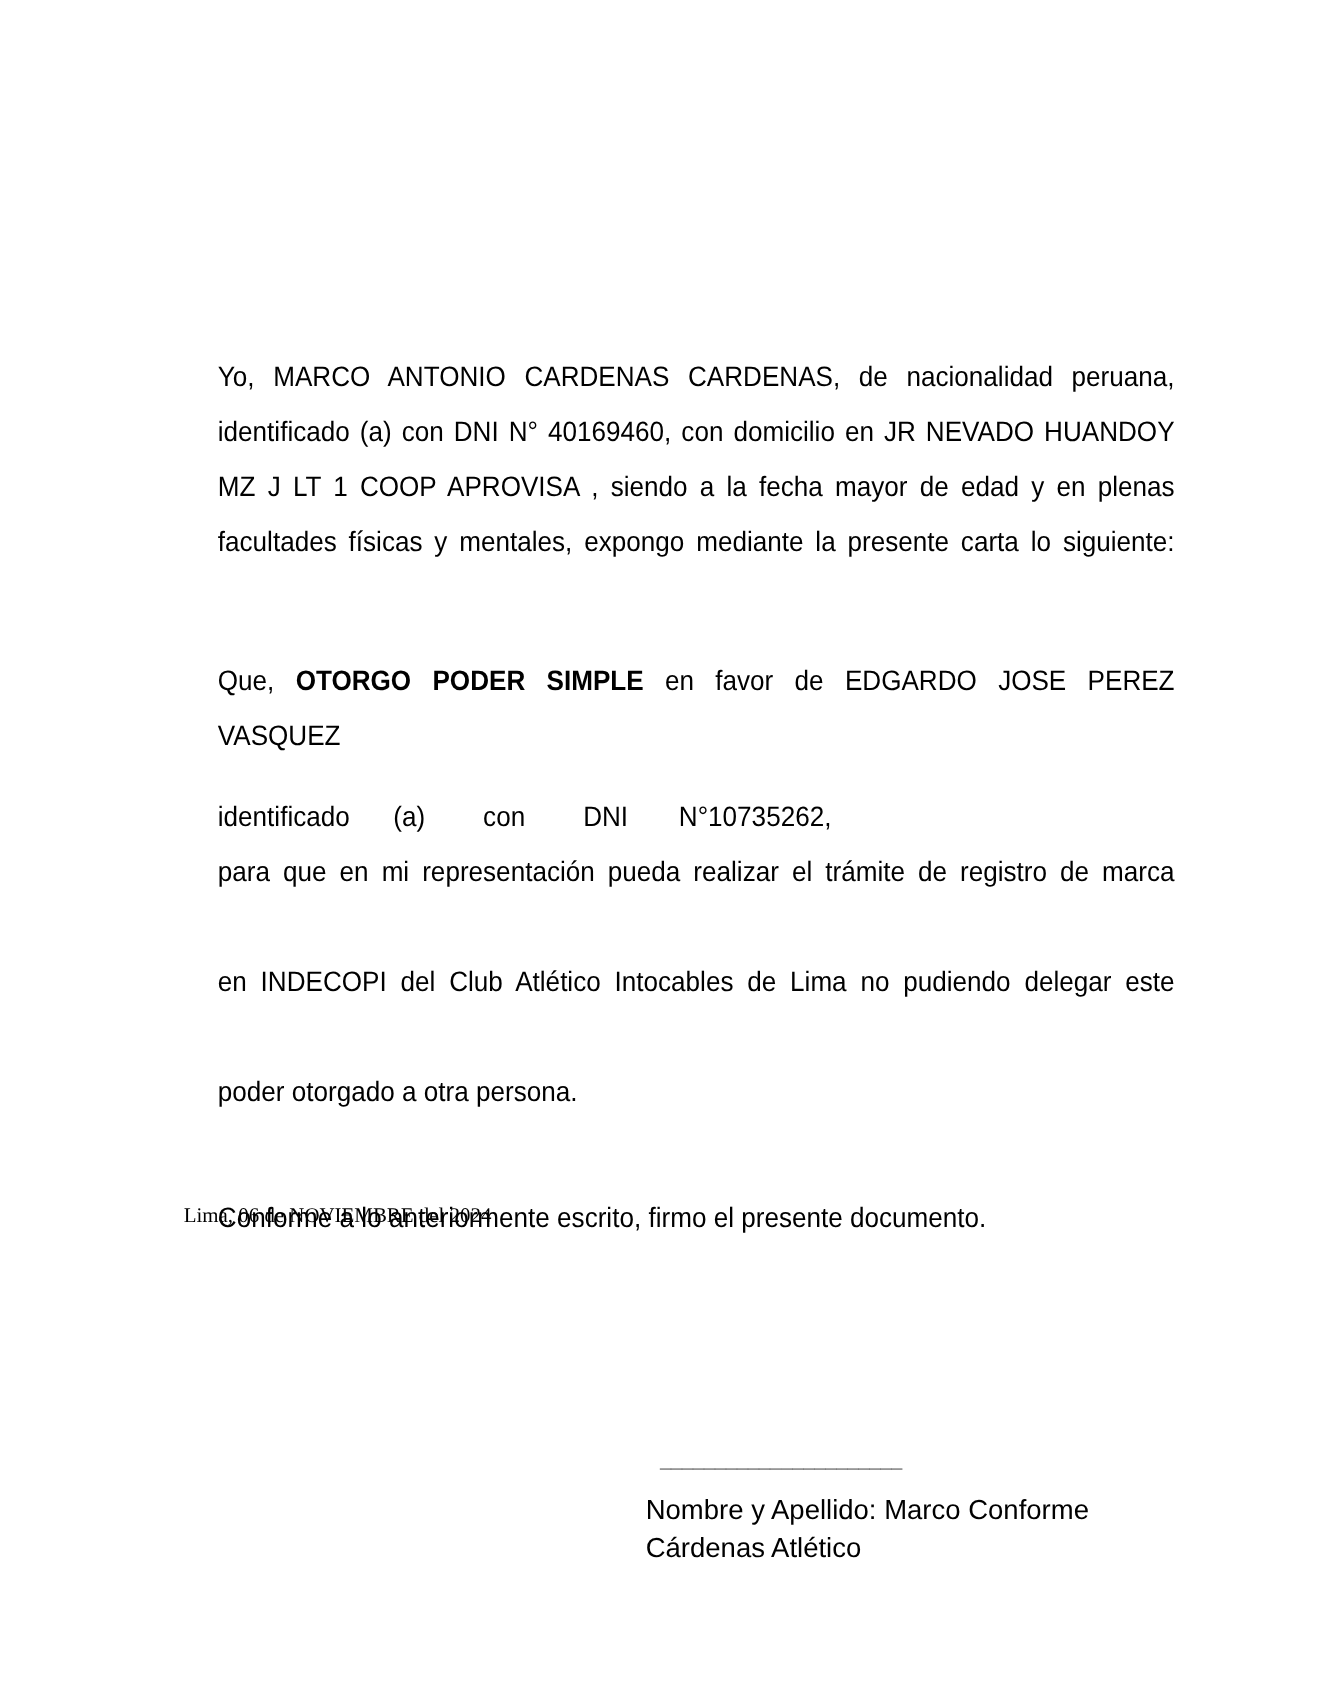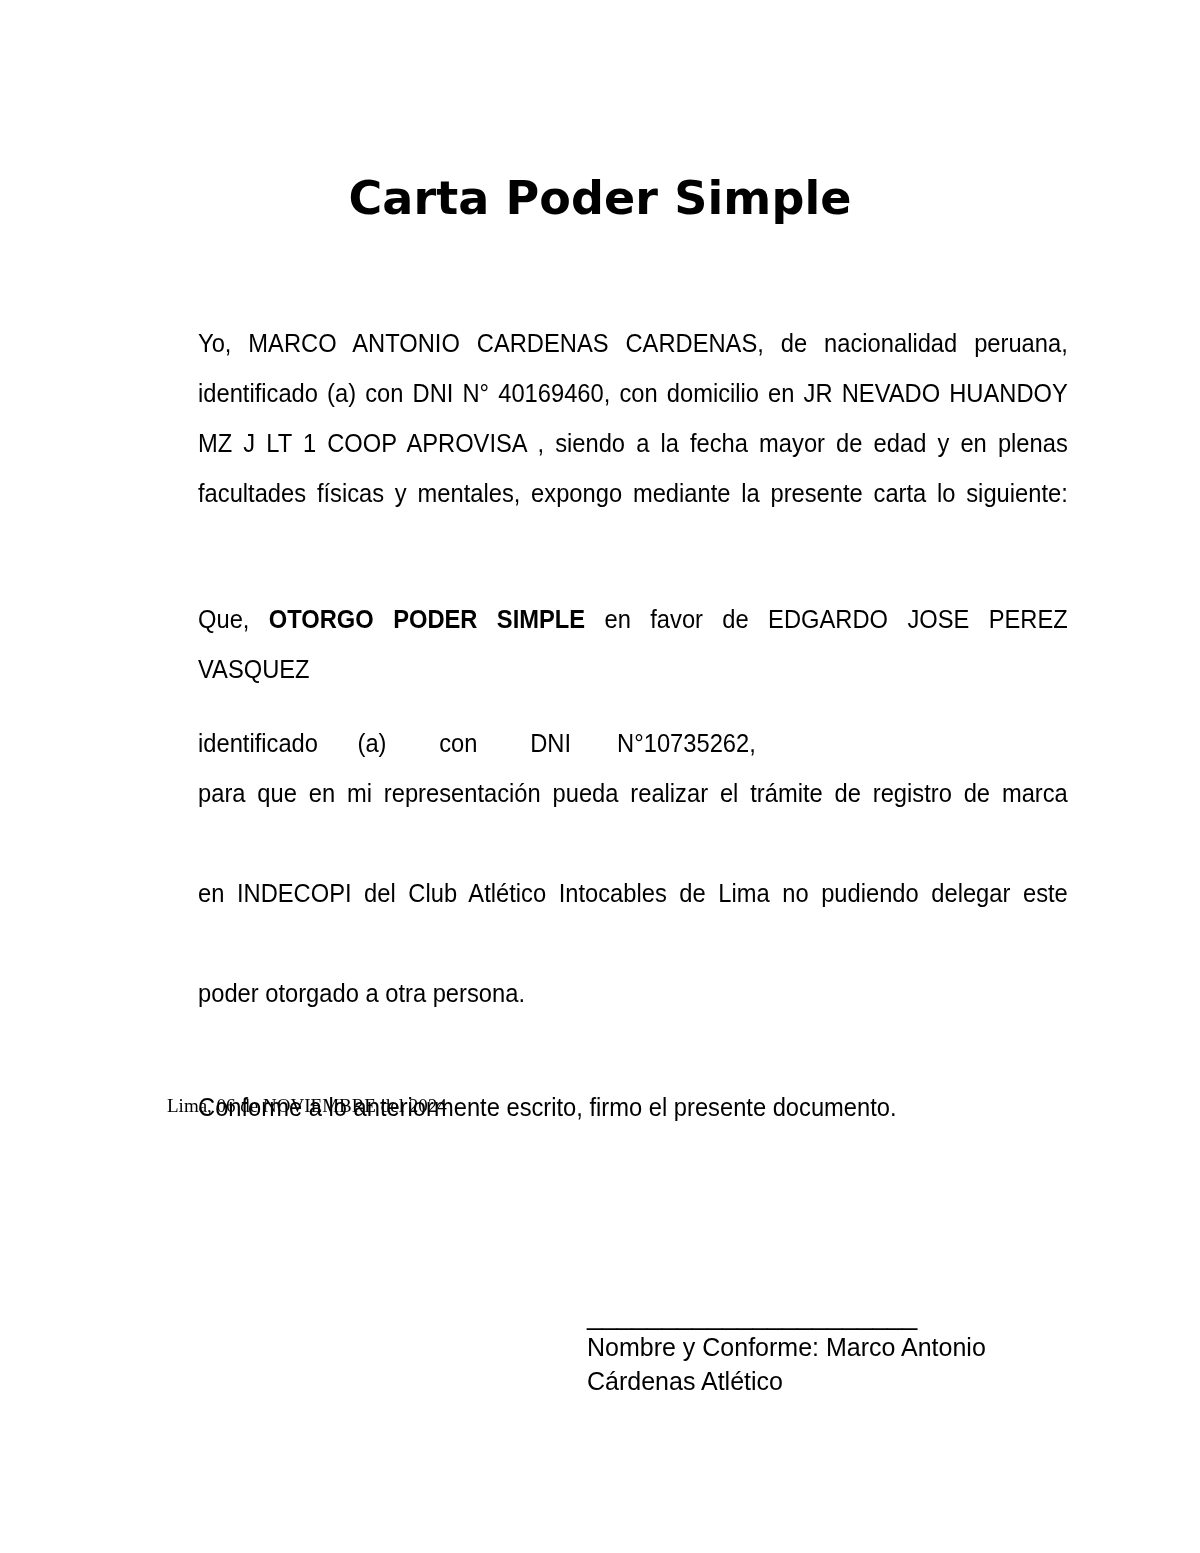--- a/index.html
+++ b/index.html
@@ -125,40 +125,40 @@
   }
 
   
   .signature-block {
     position: absolute;
     left: 587px;
     top: 1300px;
     width: 430px;
   }
   .sig-rule {
-    font-size: 27px;
+    font-size: 18px;
     line-height: 30px;
     letter-spacing: 0px;
     white-space: pre;
     font-family: "Liberation Sans", "DejaVu Sans", sans-serif;
-    margin: 0;
+    margin: 13px;
+    font-weight: bold;
   }
   .sig-name {
     font-size: 25px;
     line-height: 34px;
     margin: 0;
     font-family: "Liberation Sans", "DejaVu Sans", sans-serif;
   }
 </style>
 </head>
 <body>
 
 <div class="page">
 
-  <h1 class="doc-title">Carta Poder Simple</h1>
 
   <div class="body-block">
 
     <p class="para para-intro">Yo, MARCO ANTONIO CARDENAS CARDENAS, de nacionalidad peruana, identificado (a) con DNI N° 40169460, con domicilio en JR NEVADO HUANDOY MZ J LT 1 COOP APROVISA , siendo a la fecha mayor de edad y en plenas facultades físicas y mentales, expongo mediante la presente carta lo siguiente:</p>
 
     <p class="para para-grant"><span>Que, </span><span class="bold">OTORGO PODER SIMPLE</span><span> en favor de EDGARDO JOSE PEREZ VASQUEZ</span></p>
 
     <p class="line-dni">identificado      (a)        con        DNI       N°10735262,</p>
 
     <div class="para para-purpose">
@@ -168,17 +168,17 @@
     </div>
 
     <p class="para para-conforme">Conforme a lo anteriormente escrito, firmo el presente documento.</p>
 
   </div>
 
   <div class="date-line">Lima, 06 de NOVIEMBRE del 2024</div>
 
   <div class="signature-block">
     <p class="sig-rule">______________________</p>
-    <p class="sig-name">Nombre y Conforme: Marco Antonio</p>
+    <p class="sig-name">Nombre y Apellido: Marco Conforme</p>
     <p class="sig-name">Cárdenas Atlético</p>
   </div>
 
 </div>
 
 </body></html>

